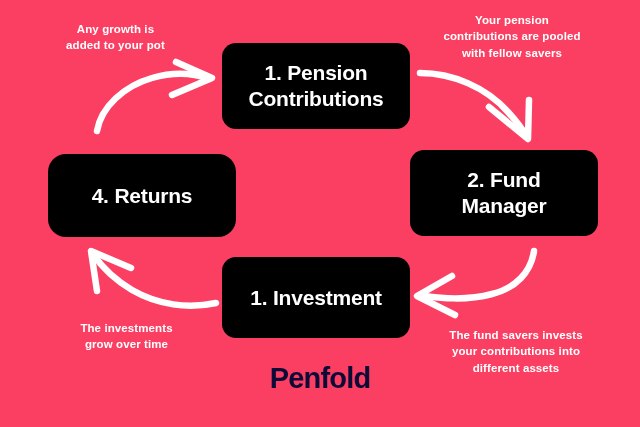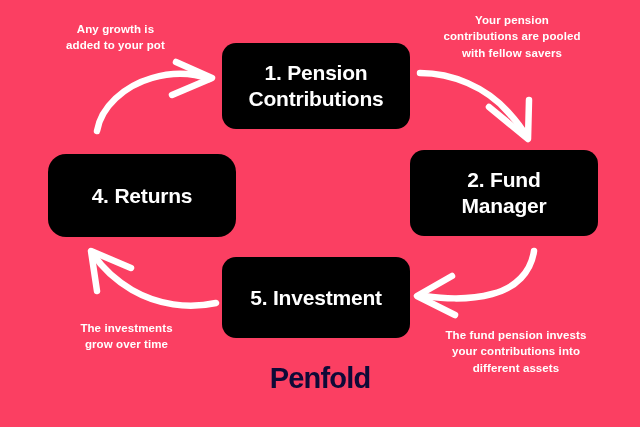--- a/index.html
+++ b/index.html
@@ -150,35 +150,35 @@
     <span class="node-label">1. Pension
 Contributions</span>
   </div>
 
   <div id="node-fund" class="node-box">
     <span class="node-label">2. Fund
 Manager</span>
   </div>
 
   <div id="node-investment" class="node-box">
-    <span class="node-label">5. Investment</span>
+    <span class="node-label">1. Investment</span>
   </div>
 
   <div id="node-returns" class="node-box">
     <span class="node-label">4. Returns</span>
   </div>
 
   <div id="caption-growth" class="caption">Any growth is
 added to your pot</div>
 
   <div id="caption-pooled" class="caption">Your pension
 contributions are pooled
 with fellow savers</div>
 
-  <div id="caption-assets" class="caption">The fund pension invests
+  <div id="caption-assets" class="caption">The fund savers invests
 your contributions into
 different assets</div>
 
   <div id="caption-grow" class="caption">The investments
 grow over time</div>
 
   <div id="brand-logo">Penfold</div>
 
 </div>
 

